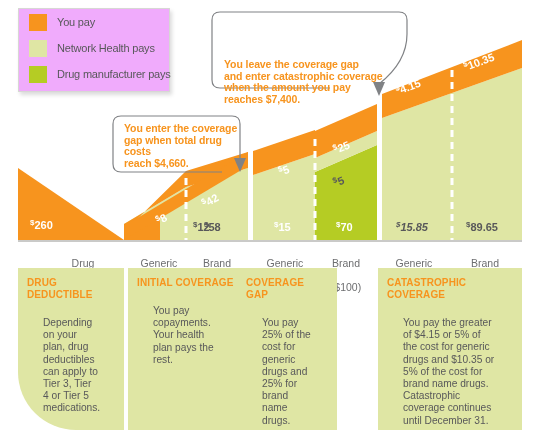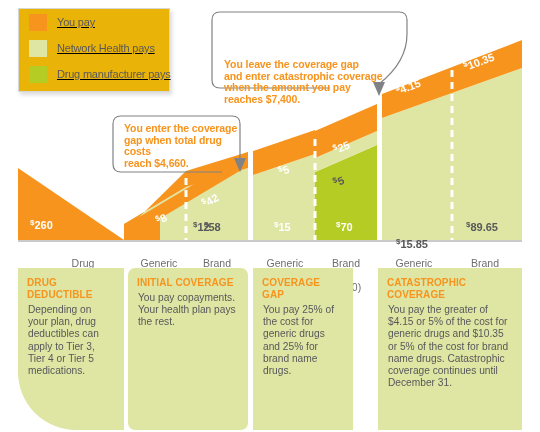--- a/index.html
+++ b/index.html
@@ -11,24 +11,23 @@
     position:relative;
   }
   #root{position:absolute;left:0;top:0;width:540px;height:432px;}
 
   
   #chart-svg{position:absolute;left:0;top:0;width:540px;height:432px;}
 
   
   .legend-box{
     position:absolute;left:18px;top:8px;width:152px;height:84px;
-    background:#eab308;border:1px solid #d7d7d4;
+    background:#f0abfc;border:1px solid #d7d7d4;
     box-shadow:2px 3px 4px rgba(0,0,0,0.14);
     box-sizing:border-box;
-    text-decoration:underline;
   }
   .legend-row{
     display:flex;align-items:center;height:26px;margin-left:10px;
   }
   .legend-swatch{width:18px;height:17px;flex:0 0 18px;}
   .legend-label{
     margin-left:10px;font-size:11px;color:#58585a;
     font-family:"Liberation Sans", sans-serif;letter-spacing:-0.2px;
     white-space:nowrap;
   }
@@ -62,21 +61,21 @@
   
   .panel{
     position:absolute;top:268px;background:#dfe6a4;box-sizing:border-box;
     padding:9px 9px 8px 9px;
   }
   .panel-title{
     color:#F7941E;font-size:10px;font-weight:bold;letter-spacing:0.1px;
     margin:0 0 3px 0;line-height:12px;
   }
   .panel-body{
-    color:#58585a;font-size:10.2px;line-height:12.2px;margin:1px;
+    color:#58585a;font-size:10.2px;line-height:12.2px;margin:16px;
   }
 </style>
 </head>
 <body>
 
 <div id="root">
 
   <svg id="chart-svg" viewBox="0 0 540 432">
     <defs></defs>
 
@@ -171,21 +170,21 @@
   <div class="vlabel vlabel-dark vlabel-rot" style="left:336px;top:176px;transform:rotate(-22deg);">
     <span class="cur">$</span><span>5</span>
   </div>
   <div class="vlabel" style="left:336px;top:220px;">
     <span class="cur">$</span><span>70</span>
   </div>
 
   <div class="vlabel vlabel-rot" style="left:398px;top:84px;transform:rotate(-20deg);">
     <span class="cur">$</span><span>4.15</span>
   </div>
-  <div class="vlabel vlabel-dark" style="left:396px;top:237px;">
+  <div class="vlabel vlabel-dark" style="left:396px;top:220px;font-style:italic;">
     <span class="cur">$</span><span>15.85</span>
   </div>
   <div class="vlabel vlabel-rot" style="left:466px;top:60px;transform:rotate(-20deg);">
     <span class="cur">$</span><span>10.35</span>
   </div>
   <div class="vlabel vlabel-dark" style="left:466px;top:220px;">
     <span class="cur">$</span><span>89.65</span>
   </div>
 
   <div class="tick" style="left:38px;top:245px;width:90px;">
@@ -215,26 +214,26 @@
   <div class="tick" style="left:457px;top:245px;width:56px;">
     <div>Brand</div>
     <div>($100)</div>
   </div>
 
   <div class="panel" style="left:18px;width:106px;height:162px;border-bottom-left-radius:58px;">
     <div class="panel-title">DRUG DEDUCTIBLE</div>
     <div class="panel-body">Depending on your plan, drug deductibles can apply to Tier 3, Tier 4 or Tier 5 medications.</div>
   </div>
 
-  <div class="panel" style="left:128px;width:120px;height:162px;border-radius:7px;">
+  <div class="panel" style="left:128px;width:120px;height:162px;">
     <div class="panel-title">INITIAL COVERAGE</div>
     <div class="panel-body">You pay copayments. Your health plan pays the rest.</div>
   </div>
 
-  <div class="panel" style="left:253px;width:100px;height:162px;">
+  <div class="panel" style="left:237px;width:100px;height:162px;">
     <div class="panel-title">COVERAGE GAP</div>
     <div class="panel-body">You pay 25% of the cost for generic drugs and 25% for brand name drugs.</div>
   </div>
 
   <div class="panel" style="left:378px;width:144px;height:162px;">
     <div class="panel-title">CATASTROPHIC COVERAGE</div>
     <div class="panel-body">You pay the greater of $4.15 or 5% of the cost for generic drugs and $10.35 or 5% of the cost for brand name drugs. Catastrophic coverage continues until December 31.</div>
   </div>
 
 </div>

